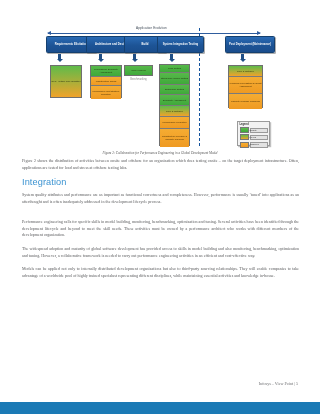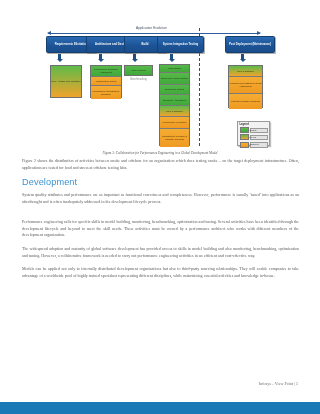--- a/index.html
+++ b/index.html
@@ -247,21 +247,21 @@
         <span style="position:absolute;left:11.5px;">Offshore</span>
       </div>
     </div>
 
   </div>
 
   <div class="caption">Figure 2: Collaboration for Performance Engineering in a Global Development Model</div>
 
   <div class="body" style="top:158px;">Figure 2 shows the distribution of activities between onsite and offshore for an organization which does testing onsite – on the target deployment infrastructure. Often, applications are tested for load and stress at offshore testing labs.</div>
 
-  <div class="h-conclusion">Development</div>
+  <div class="h-conclusion">Integration</div>
 
   <div class="body" style="top:192px;">System quality attributes and performance are as important as functional correctness and completeness. However, performance is usually ‘tuned’ into applications as an afterthought and is often inadequately addressed in the development lifecycle process.</div>
   <div class="body" style="top:219px;">Performance engineering calls for specific skills in model building, monitoring, benchmarking, optimization and tuning. Several activities have been identified through the development lifecycle and beyond to meet the skill needs. These activities must be owned by a performance architect who works with different members of the development organization.</div>
   <div class="body" style="top:246px;">The widespread adoption and maturity of global software development has provided access to skills in model building and also monitoring, benchmarking, optimization and tuning. However, a collaborative framework is needed to carry out performance engineering activities in an efficient and cost-effective way.</div>
   <div class="body" style="top:266px;">Models can be applied not only to internally distributed development organizations but also to third-party sourcing relationships. They will enable companies to take advantage of a worldwide pool of highly trained specialust representing different disciplines, while maintaining essential activities and knowledge in-house.</div>
 
   <div class="footer-text">Infosys – View Point | 5</div>
   <div class="footer-bar-inner"></div>
   <div class="footer-bar"></div>
 

